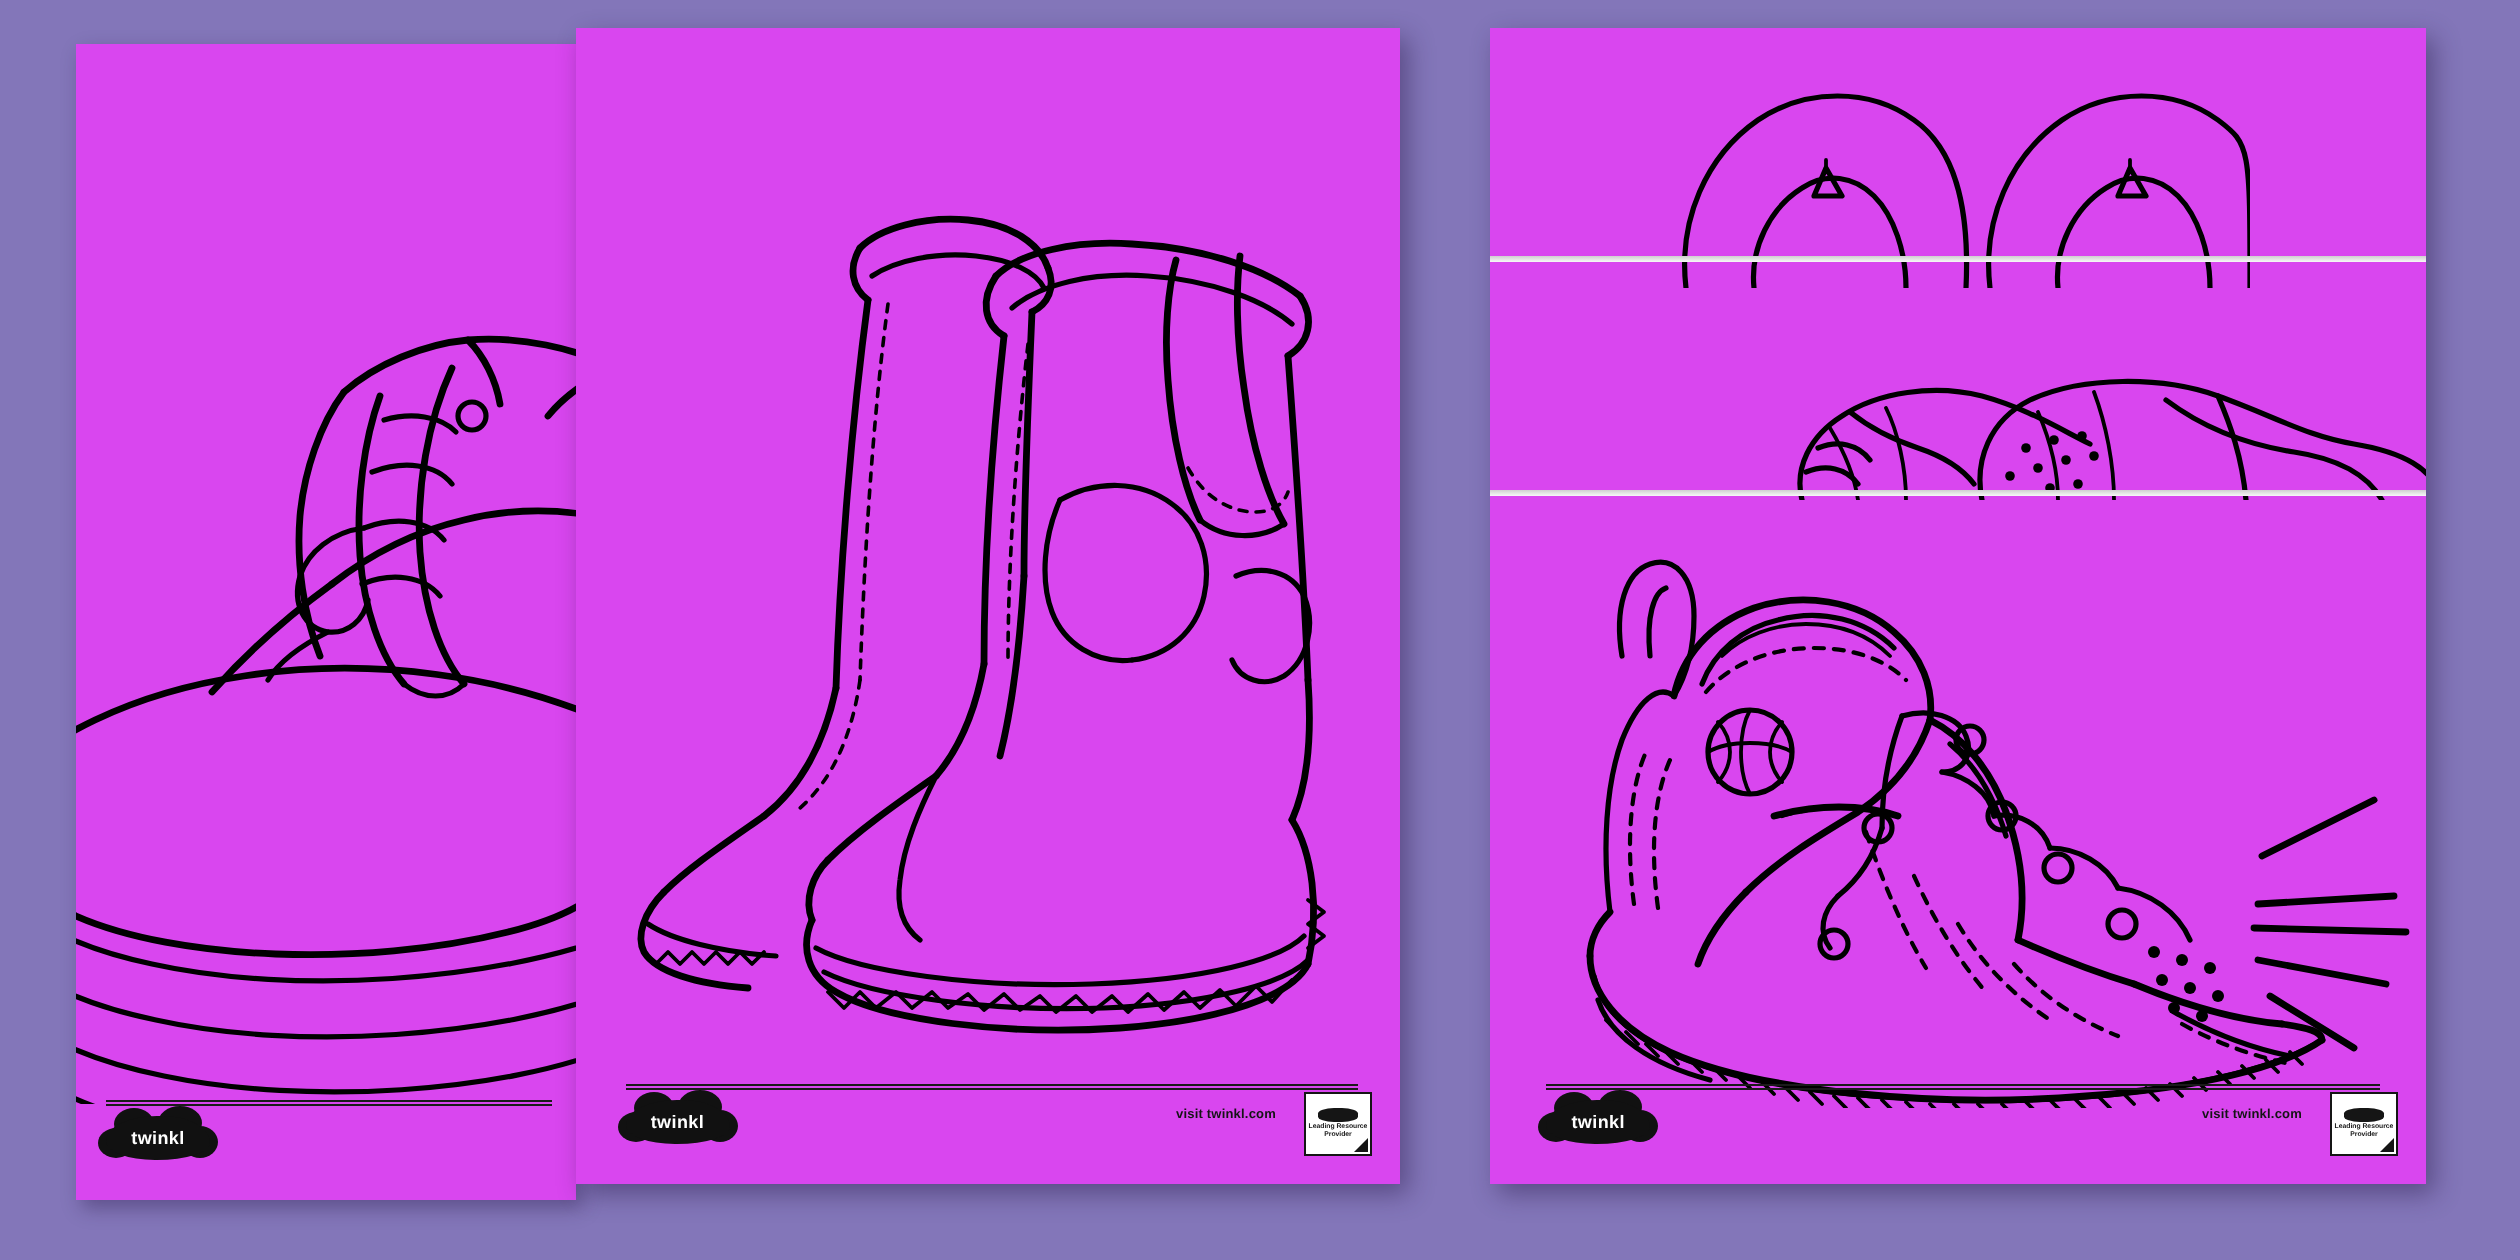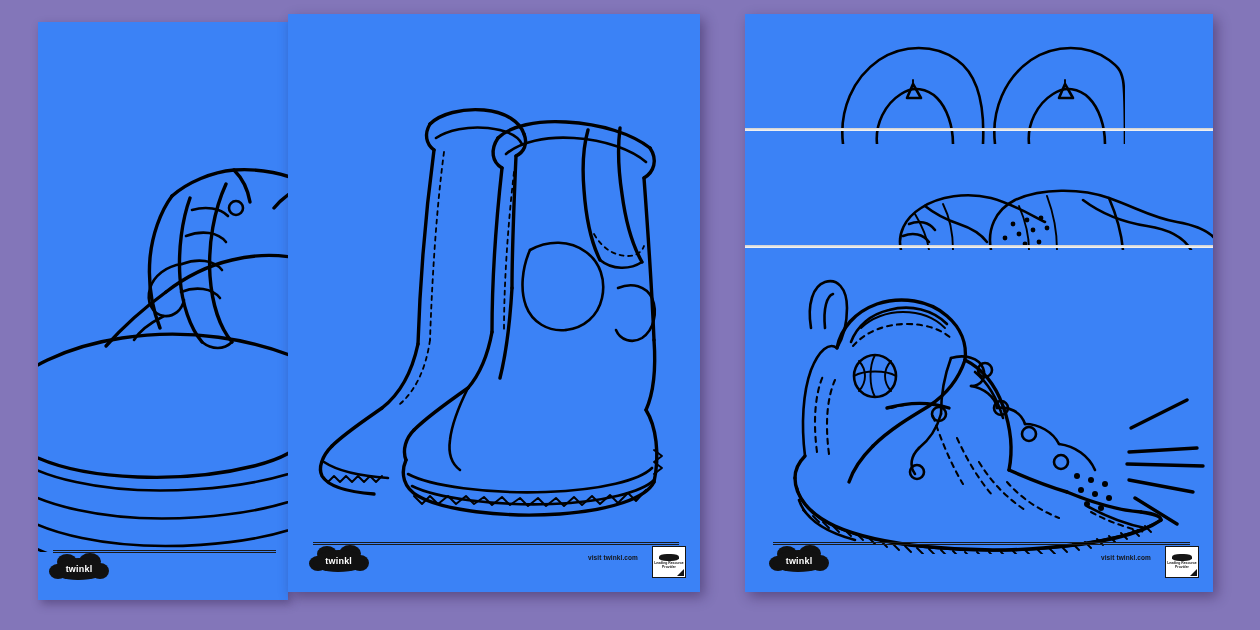--- a/index.html
+++ b/index.html
@@ -5,21 +5,21 @@
   html,body{margin:0;padding:0;}
   body{
     width:1260px;height:630px;overflow:hidden;
     background:#8376b9;
     font-family:"Liberation Sans", sans-serif;
   }
   .stage{position:relative;width:1260px;height:630px;}
 
   
   .sheet{
-    position:absolute;background:#3b82f6;overflow:hidden;
+    position:absolute;background:#d946ef;overflow:hidden;
   }
   .sheet.p1{left:38px;top:22px;width:250px;height:578px;
     box-shadow:3px 4px 9px rgba(40,25,70,.40);}
   .sheet.p2{left:288px;top:14px;width:412px;height:578px;
     box-shadow:4px 5px 12px rgba(40,25,70,.45);}
   .sheet.p3{left:745px;top:14px;width:468px;height:578px;
     box-shadow:4px 5px 12px rgba(40,25,70,.45);}
 
   
   .seam{position:absolute;left:0;width:100%;height:3px;

